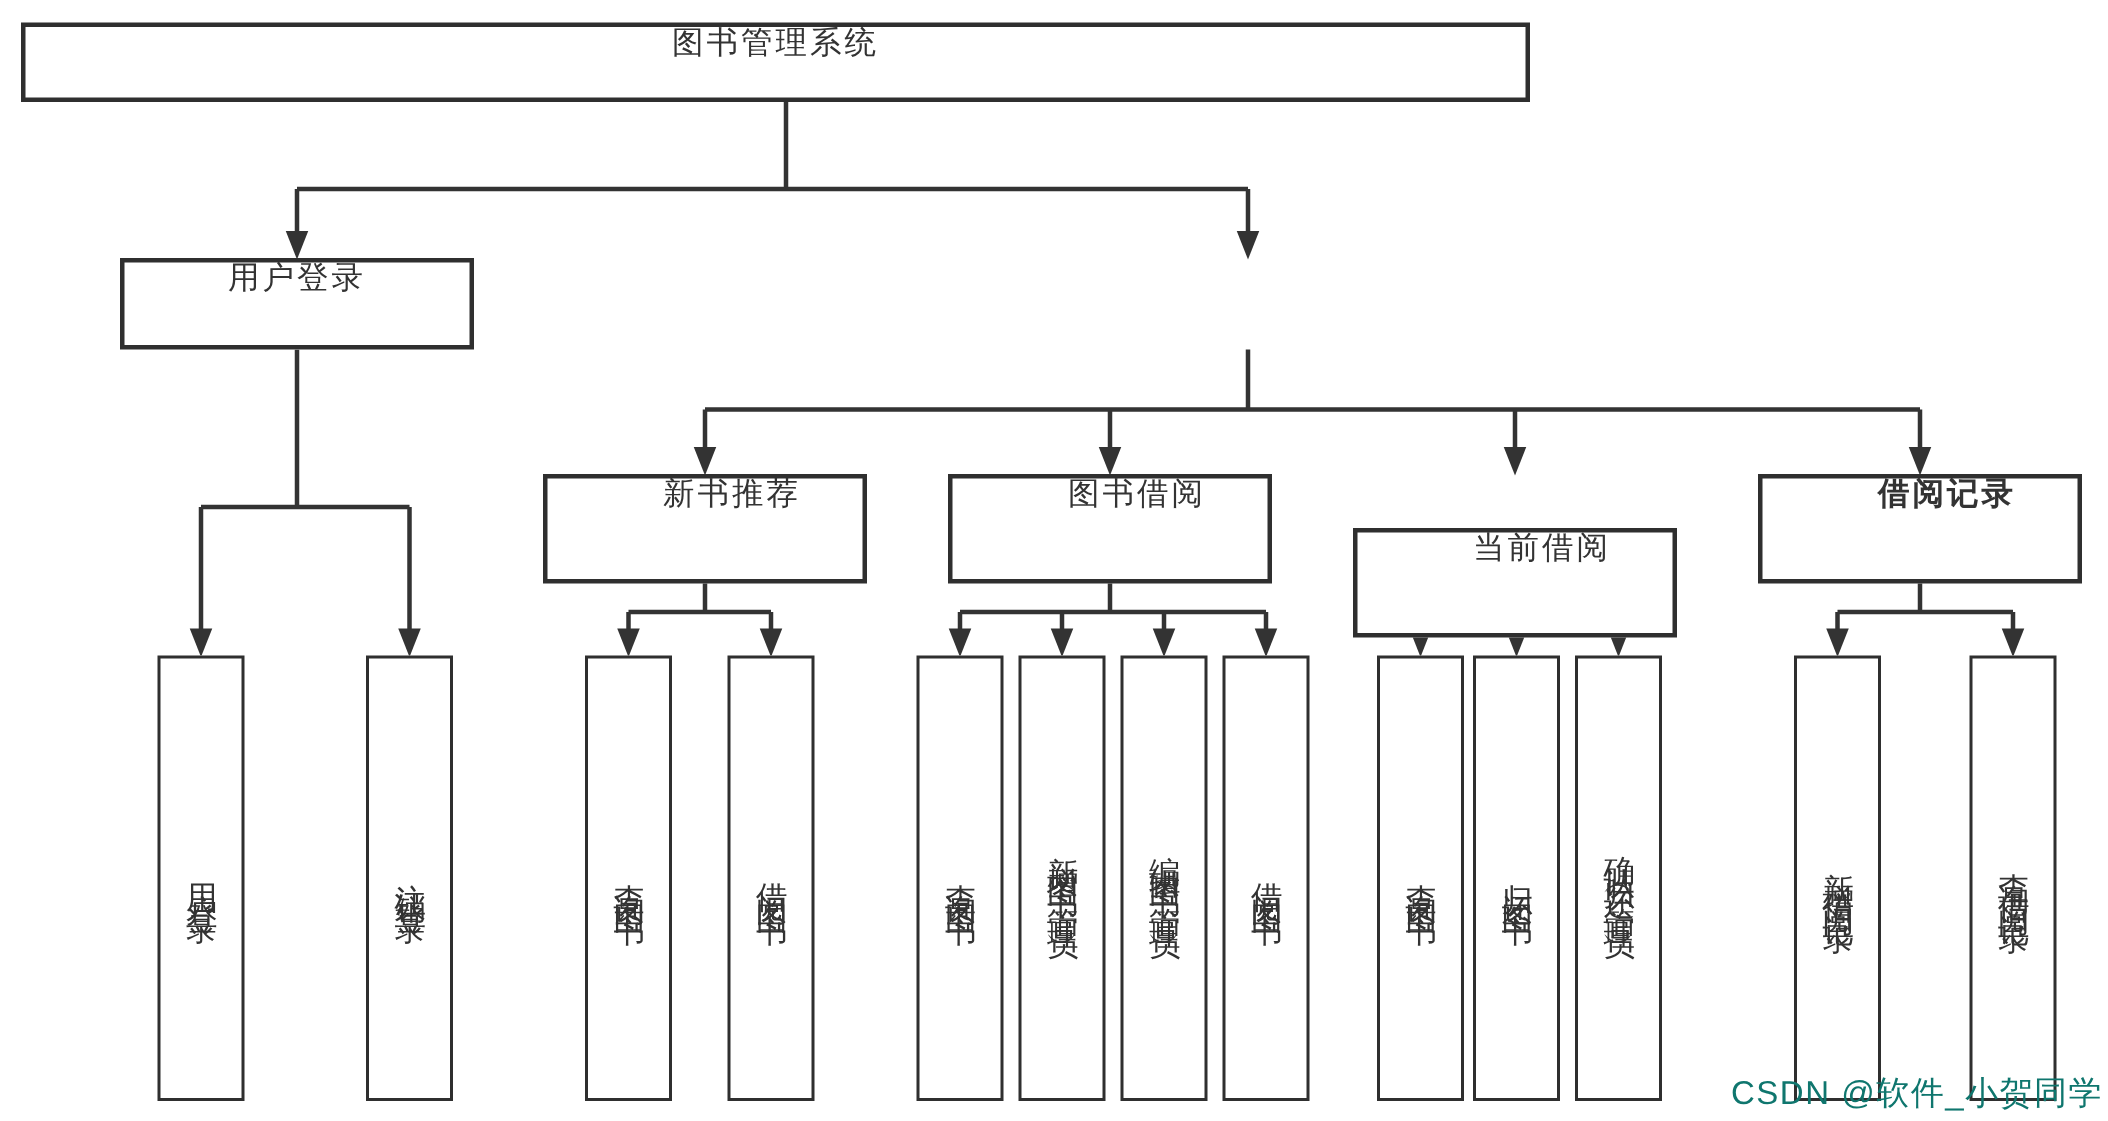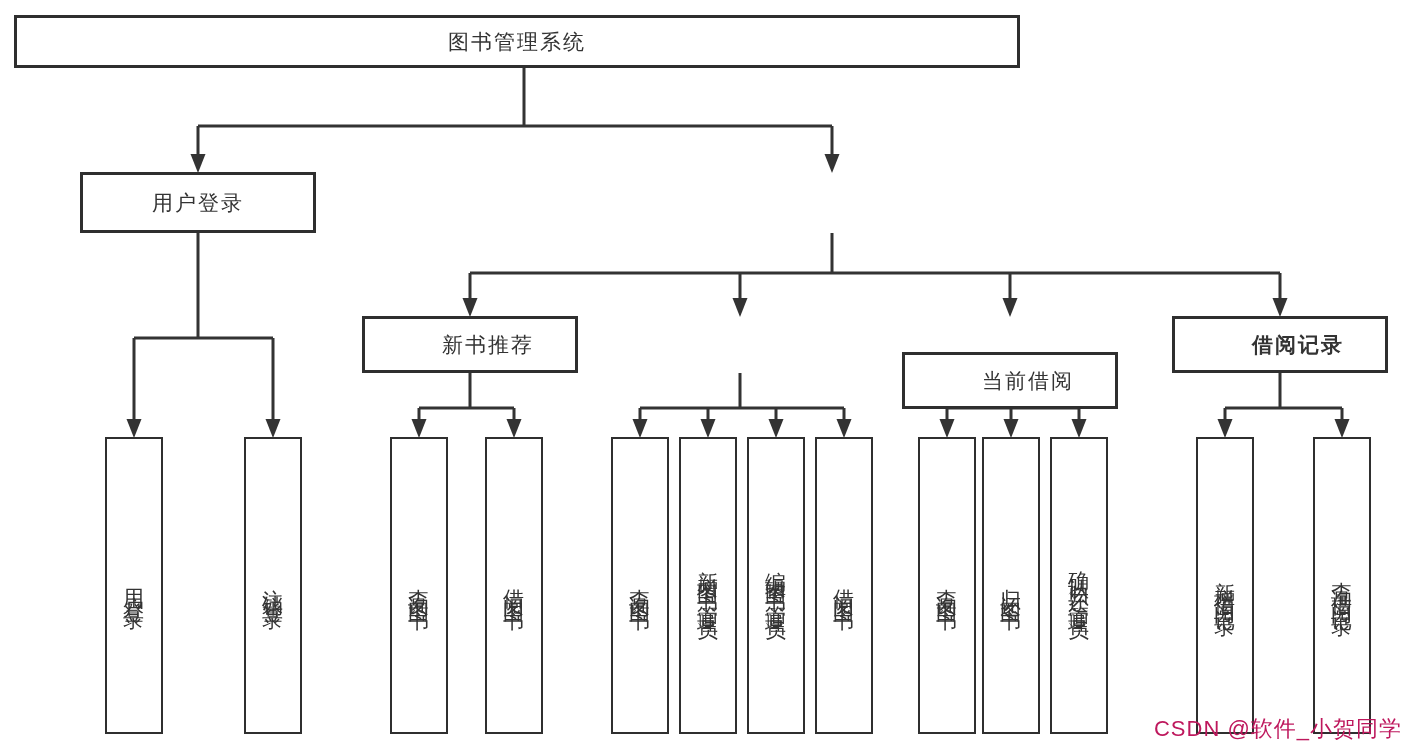--- a/index.html
+++ b/index.html
@@ -20,33 +20,32 @@
     left: 0; top: 0;
     width: 1405px;
     height: 747px;
   }
   .box {
     position: absolute;
     box-sizing: border-box;
     border: 3px solid #2f2f2f;
     background: #ffffff;
     display: flex;
-    align-items: center;
     justify-content: center;
     color: #333333;
     font-size: 21px;
     letter-spacing: 2px;
     line-height: 1;
     z-index: 2;
   }
   .box-root   { left: 14px;   top: 15px;  width: 1006px; height: 53px; }
   .box-wide   { width: 236px; height: 61px; top: 172px; }
   .b-userlogin{ left: 80px; }
   .b-bookmgmt { left: 712px; }
-  .box-mid    { width: 216px; height: 57px; top: 316px; padding-left: 36px; }
+  .box-mid    { width: 216px; height: 73px; top: 316px; padding-left: 36px; }
   .m0 { left: 362px; }
   .m1 { left: 632px; }
   .m2 { left: 902px; margin-top: 36px; }
   .m3 { left: 1172px; font-weight: bold; }
   .leaf {
     position: absolute;
     box-sizing: border-box;
     border: 2.5px solid #2f2f2f;
     background: #ffffff;
     width: 58px;
@@ -137,20 +136,23 @@
     <span>图书管理系统</span>
   </div>
 
   <div class="box box-wide b-userlogin">
     <span>用户登录</span>
   </div>
 
   <div class="box box-mid m0">
     <span>新书推荐</span>
   </div>
+  <div class="box box-mid m1">
+    <span>图书借阅</span>
+  </div>
   <div class="box box-mid m2">
     <span>当前借阅</span>
   </div>
   <div class="box box-mid m3">
     <span>借阅记录</span>
   </div>
 
   <div class="leaf a0">
     <span>用户登录</span>
   </div>
@@ -188,15 +190,15 @@
     <span>确认归还（管理员）</span>
   </div>
 
   <div class="leaf e0">
     <span>新增借阅记录</span>
   </div>
   <div class="leaf e1">
     <span>查询借阅记录</span>
   </div>
 
-  <div id="watermark" style="color: #be185d; margin-left: 27px;">CSDN @软件_小贺同学</div>
+  <div id="watermark" style="color: #0f766e; margin-left: 27px;">CSDN @软件_小贺同学</div>
 
 </div>
 
 </body></html>

